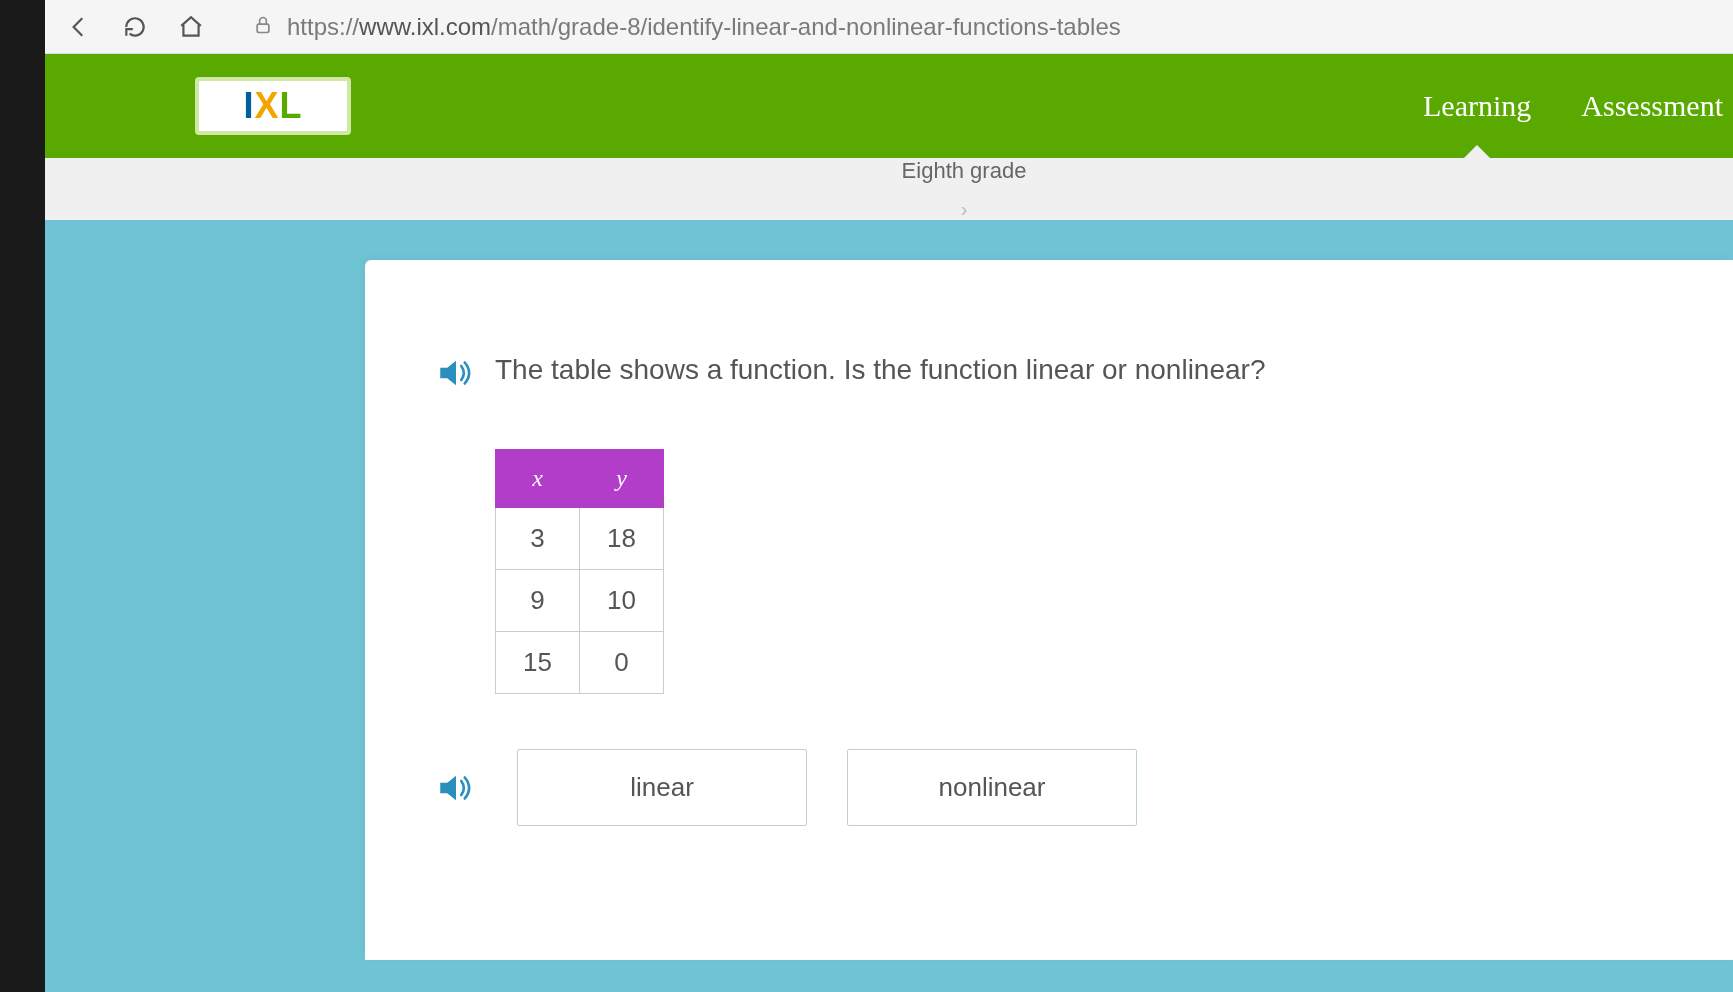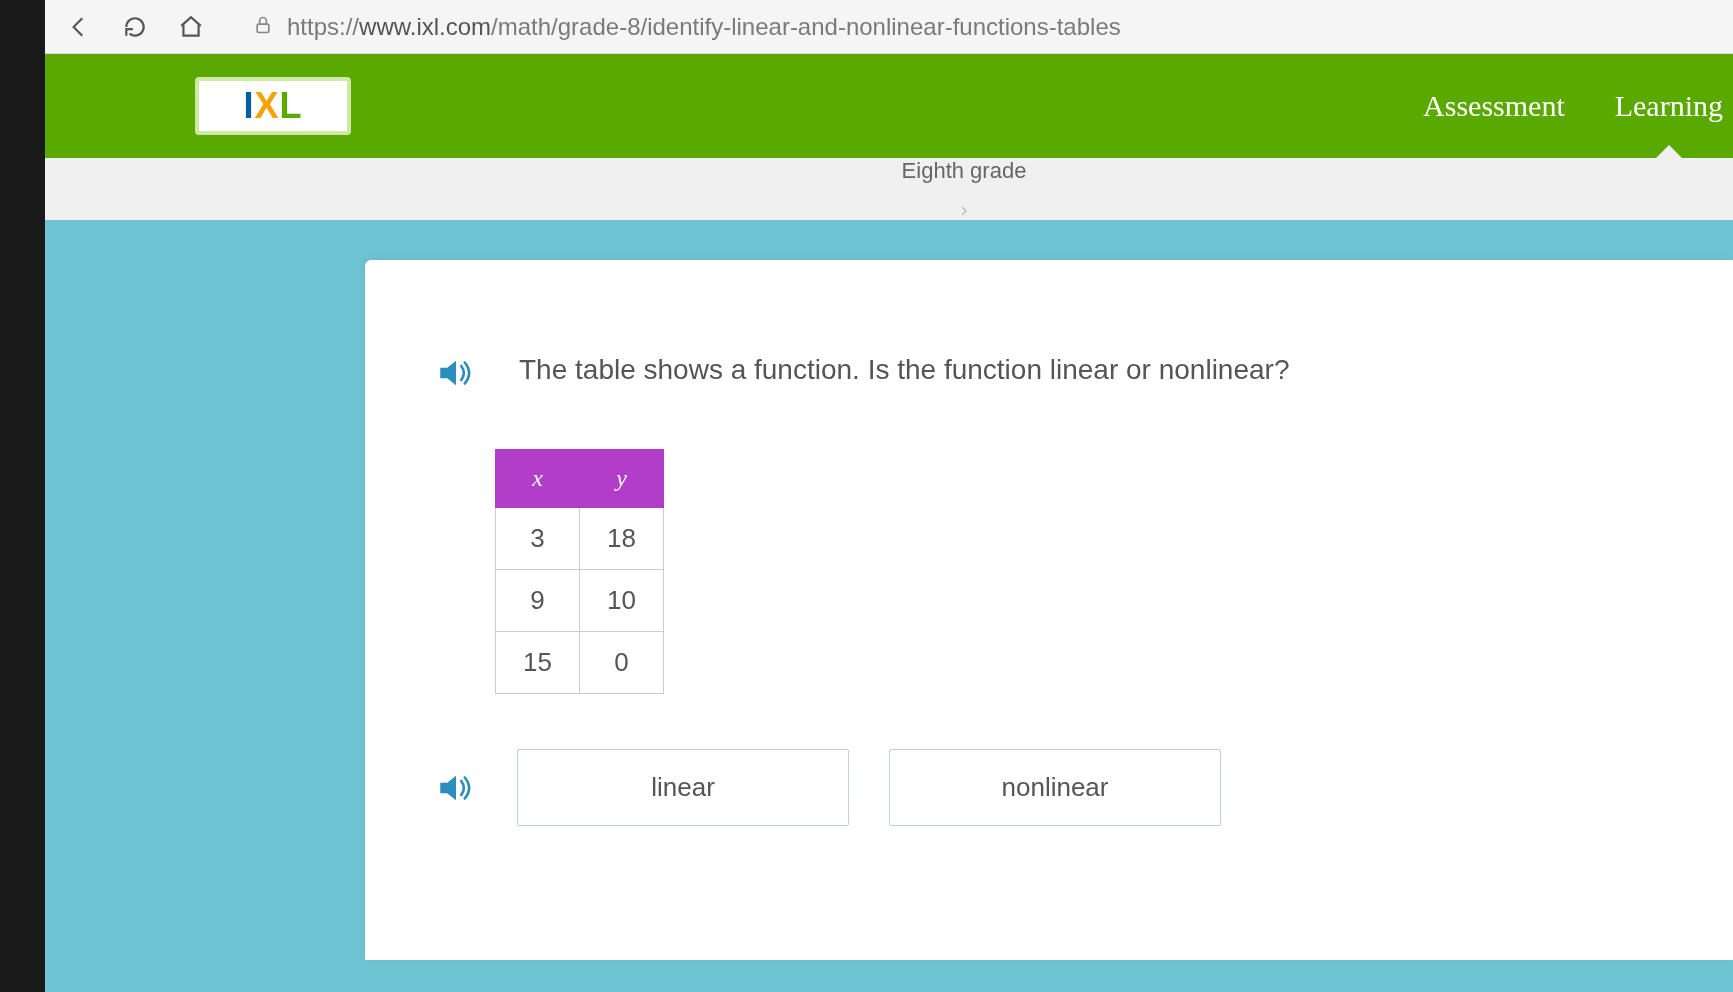--- a/index.html
+++ b/index.html
@@ -140,21 +140,20 @@
     width:42px;height:42px;
     flex-shrink:0;
     cursor:pointer;
     margin-top:2px;
   }
   .audio-icon svg{width:42px;height:42px;}
   .q-text{
     font-size:28px;
     color:#555;
     line-height:1.4;
-    margin-left:24px;
   }
   
   .func-table{
     margin:55px 0 0 60px;
     border-collapse:collapse;
   }
   .func-table th{
     background:#b23dc8;
     color:#fff;
     font-style:italic;
@@ -180,21 +179,21 @@
     gap:40px;
     margin-top:55px;
   }
   .answer-row .audio-icon{margin-top:0;}
   .choice-btn{
     border:1px solid #bfcfd6;
     background:#fff;
     color:#555;
     font-size:26px;
     padding:22px 0;
-    width:332px;
+    width:290px;
     text-align:center;
     cursor:pointer;
     border-radius:2px;
   }
 </style>
 </head>
 <body>
 
 <div class="viewport">
 
@@ -230,25 +229,25 @@
   </div>
 
   <div class="site-nav">
     <div class="logo">
       <span class="i">I</span>
         <span class="x">X</span>
         <span class="l">L</span>
     </div>
     <div class="nav-spacer"></div>
     <div class="nav-tabs">
+      <div class="nav-tab active">
+        <span>Learning</span>
+      </div>
       <div class="nav-tab">
         <span>Assessment</span>
-      </div>
-      <div class="nav-tab active">
-        <span>Learning</span>
       </div>
     </div>
   </div>
 
   <div class="breadcrumb">
     <span>Eighth grade</span>
     <span class="chev">›</span>
     <span class="star-icon">★</span>
     <span class="crumb-code">VGS</span>
   </div>

